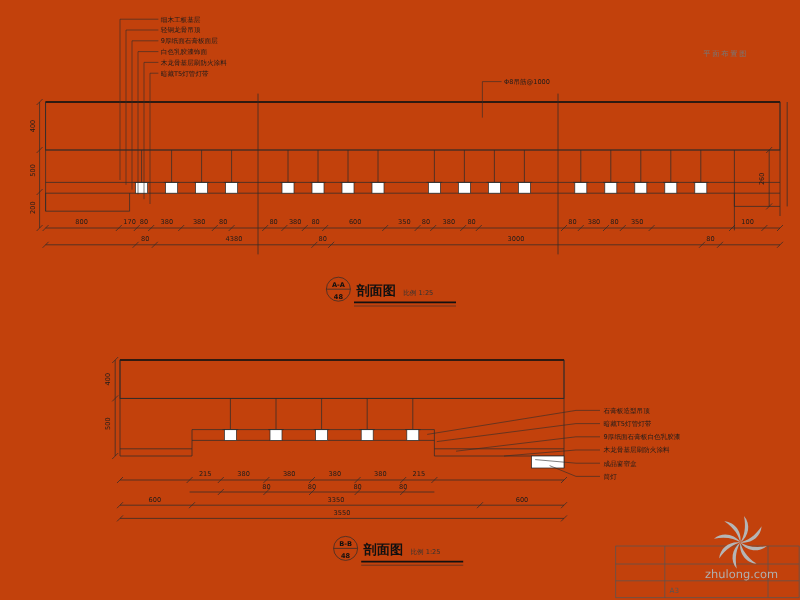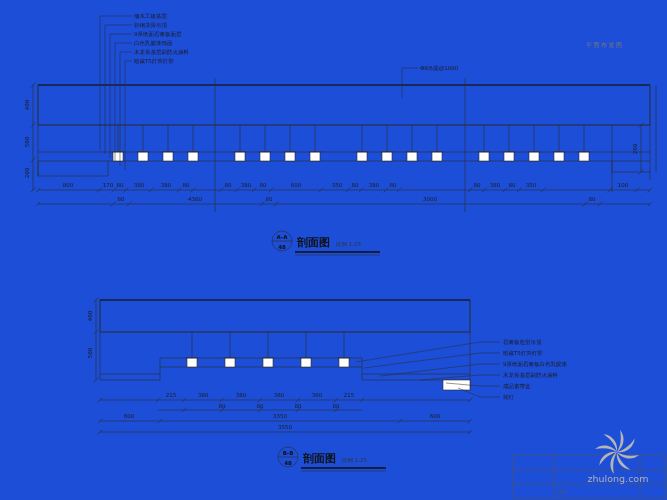--- a/index.html
+++ b/index.html
@@ -1,16 +1,16 @@
 <!DOCTYPE html>
 <html><head>
 <meta charset="utf-8">
 <style>
   html,body{margin:0;padding:0;background:#ffffff;}
-  #sheet{position:relative;width:667px;height:500px;background:#1d4ed8;overflow:hidden;
+  #sheet{position:relative;width:667px;height:500px;background:#c2410c;overflow:hidden;
          font-family:"DejaVu Sans",sans-serif;}
   svg{display:block;}
   svg text{font-family:"DejaVu Sans",sans-serif;}
   .dt{font-size:5.5px;fill:#1c1c1c;text-anchor:middle;}
   .vt{font-size:5.5px;fill:#1c1c1c;text-anchor:middle;}
   .ann{font-size:5.5px;fill:#1c1c1c;}
   .ttl{font-size:11px;font-weight:bold;fill:#101010;}
   .sm{font-size:5.5px;fill:#333;}
   .mk{font-size:5.5px;fill:#101010;text-anchor:middle;font-weight:bold;}
   .thin{stroke:#2b2b2b;stroke-width:0.6;fill:none;}

